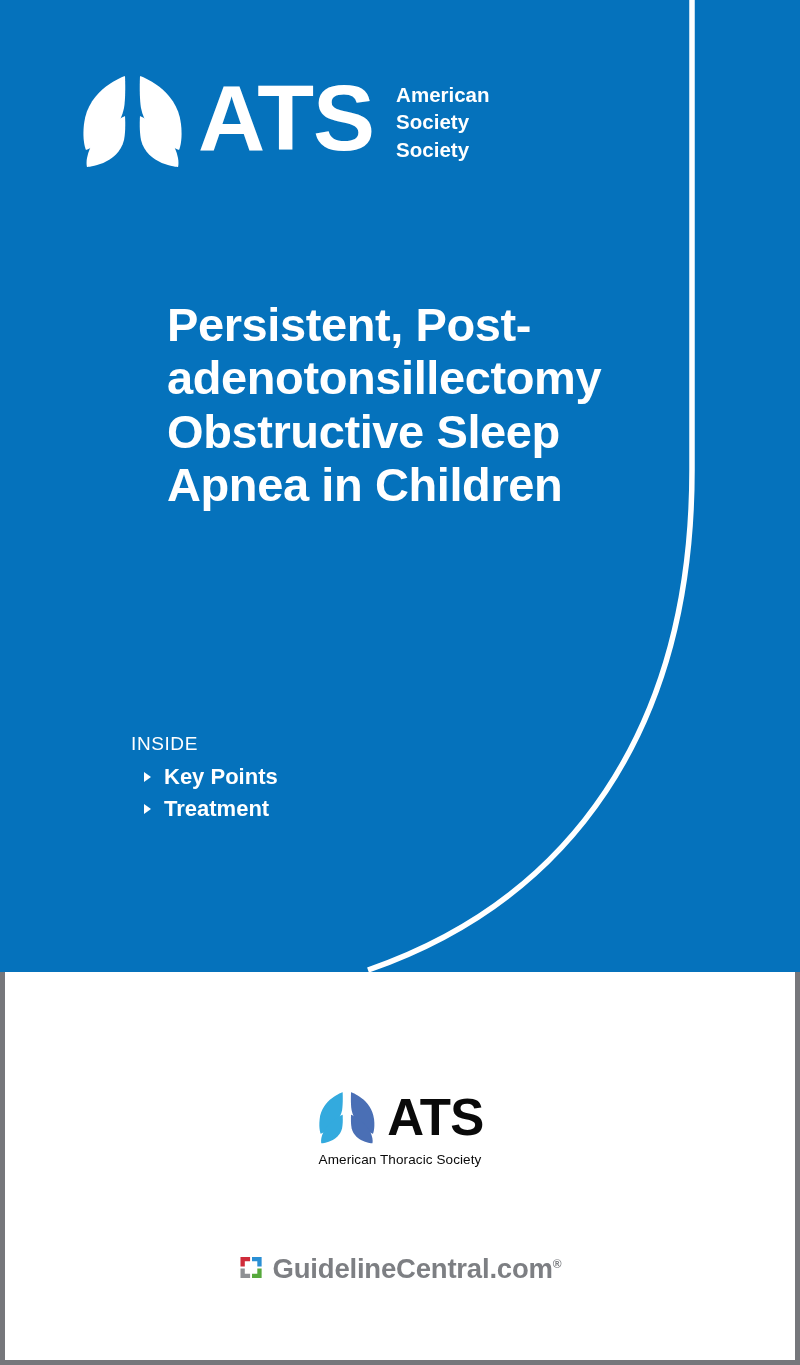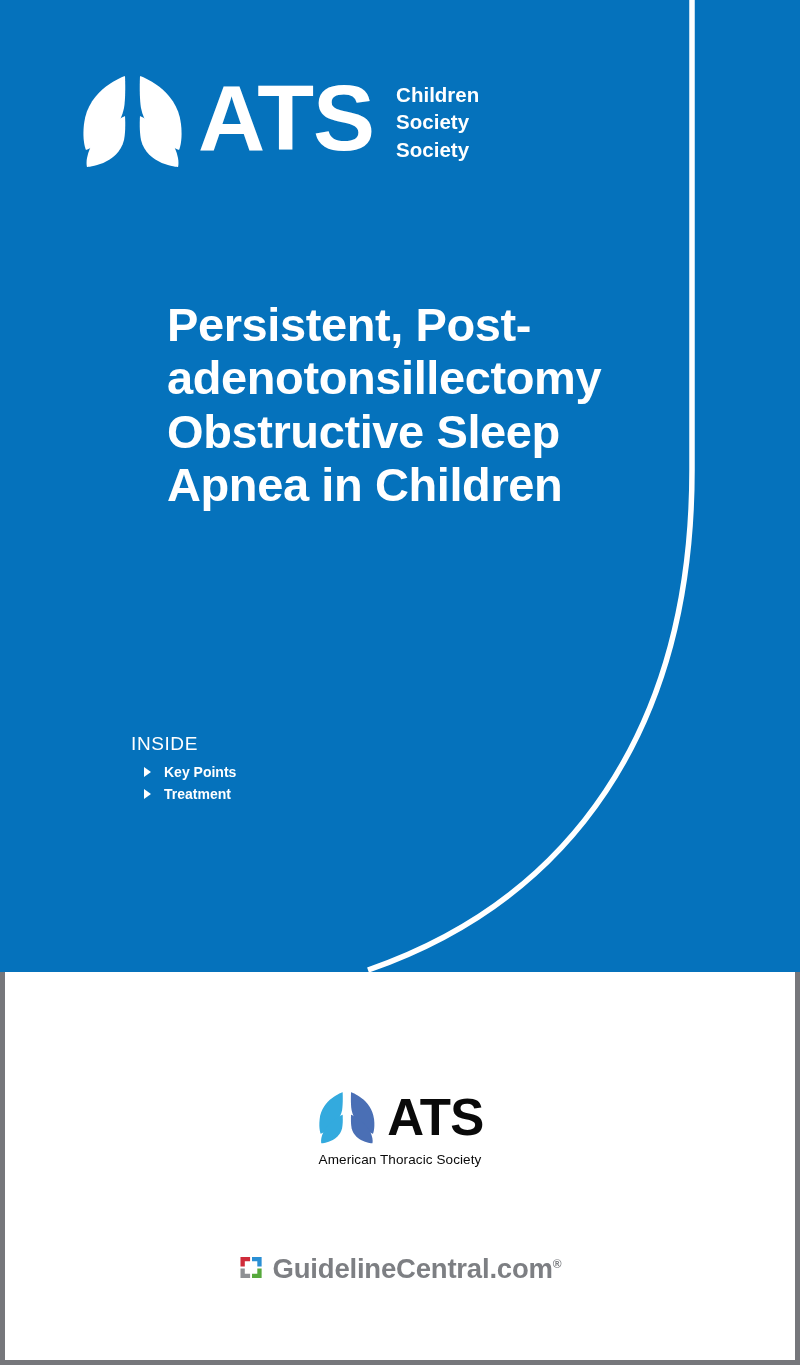--- a/index.html
+++ b/index.html
@@ -70,21 +70,21 @@
     color:#ffffff;
   }
   #inside-heading {
     font-size:19px; font-weight:normal;
     letter-spacing:0.6px;
     margin-bottom:9px;
   }
   #inside-list { list-style:none; }
   .inside-item {
     display:flex; align-items:center;
-    font-size:14px; font-weight:bold;
+    font-size:22px; font-weight:bold;
     margin-left:13px;
     margin-bottom:6px;
   }
   .inside-bullet {
     width:0; height:0;
     border-left:7px solid #ffffff;
     border-top:5px solid transparent;
     border-bottom:5px solid transparent;
     margin-right:13px;
     flex:0 0 auto;
@@ -159,21 +159,21 @@
 
           <path d="M47 44 C47 44 14 58 9 86 C8 92 9 95 9 95 C9 95 40 93 46 68 C48 58 47 44 47 44 Z" fill="#ffffff"></path>
 
           <path d="M62 4 C62 4 99 16 103 52 C105 70 101 78 101 78 C101 78 69 66 63 36 C61 24 62 4 62 4 Z" fill="#ffffff"></path>
 
           <path d="M62 44 C62 44 95 58 100 86 C101 92 100 95 100 95 C100 95 69 93 63 68 C61 58 62 44 62 44 Z" fill="#ffffff"></path>
         </svg>
       </span>
       <span id="top-wordmark">ATS</span>
       <span id="top-org">
-        <div>Children</div>
+        <div>American</div>
         <div>Society</div>
         <div>Society</div>
       </span>
     </div>
 
     <h1 id="doc-title">Persistent, Post-adenotonsillectomy Obstructive Sleep Apnea in Children</h1>
 
     <div id="inside-block">
       <div id="inside-heading">INSIDE</div>
       <ul id="inside-list">

